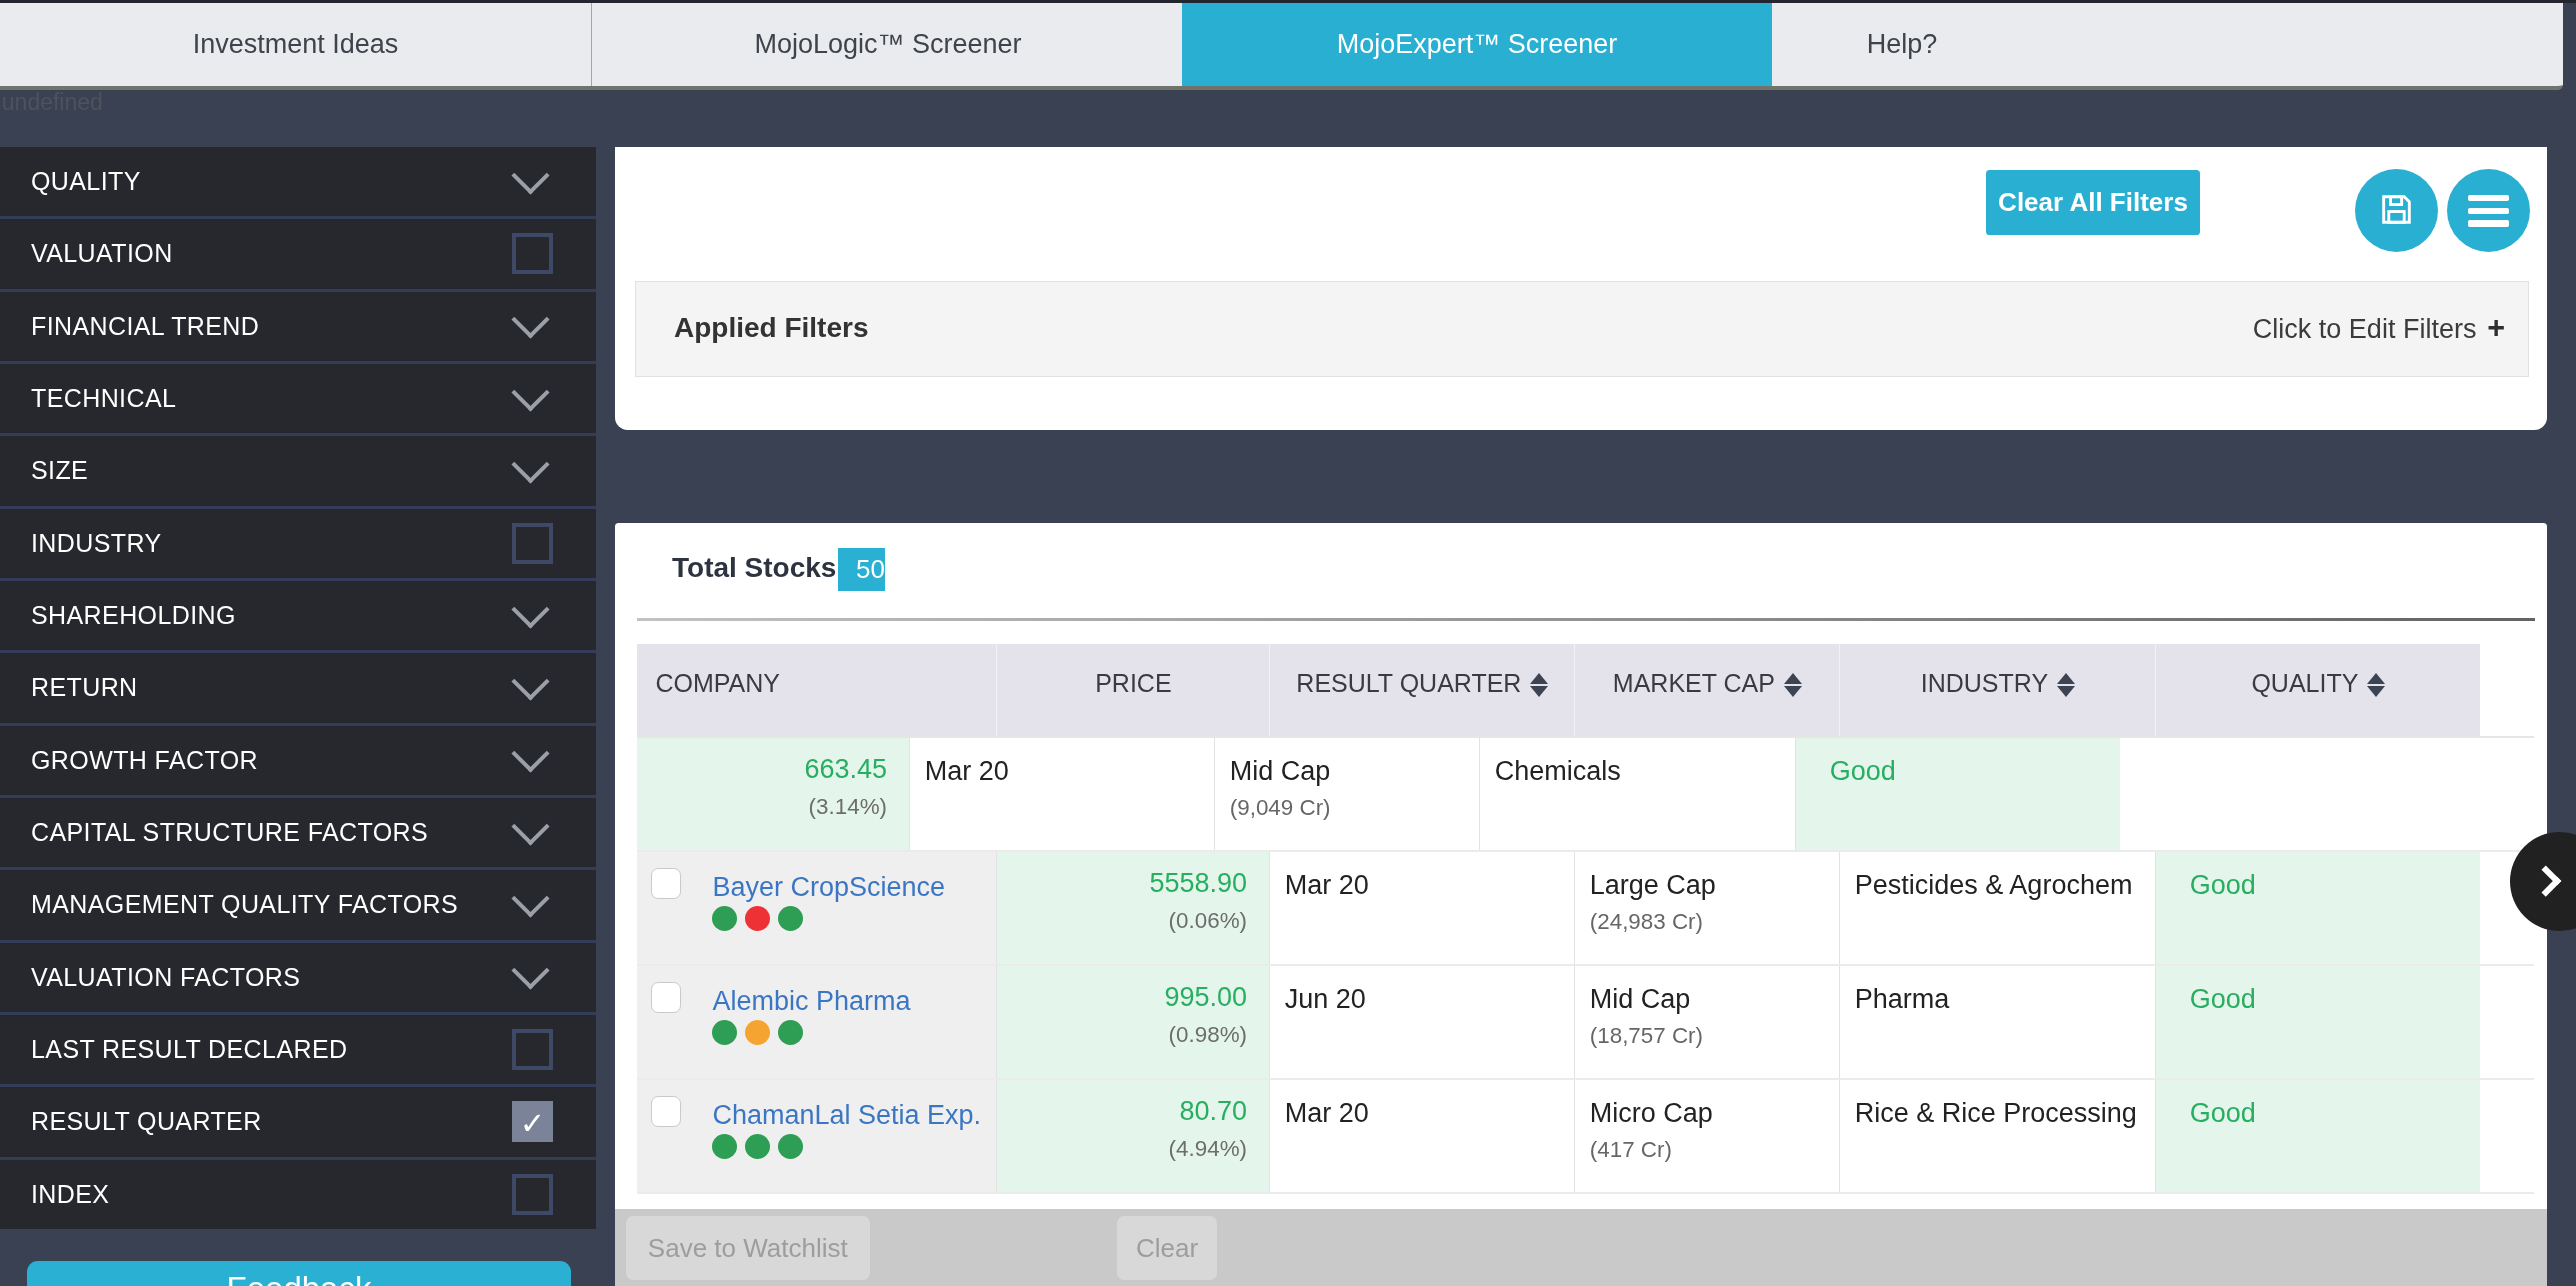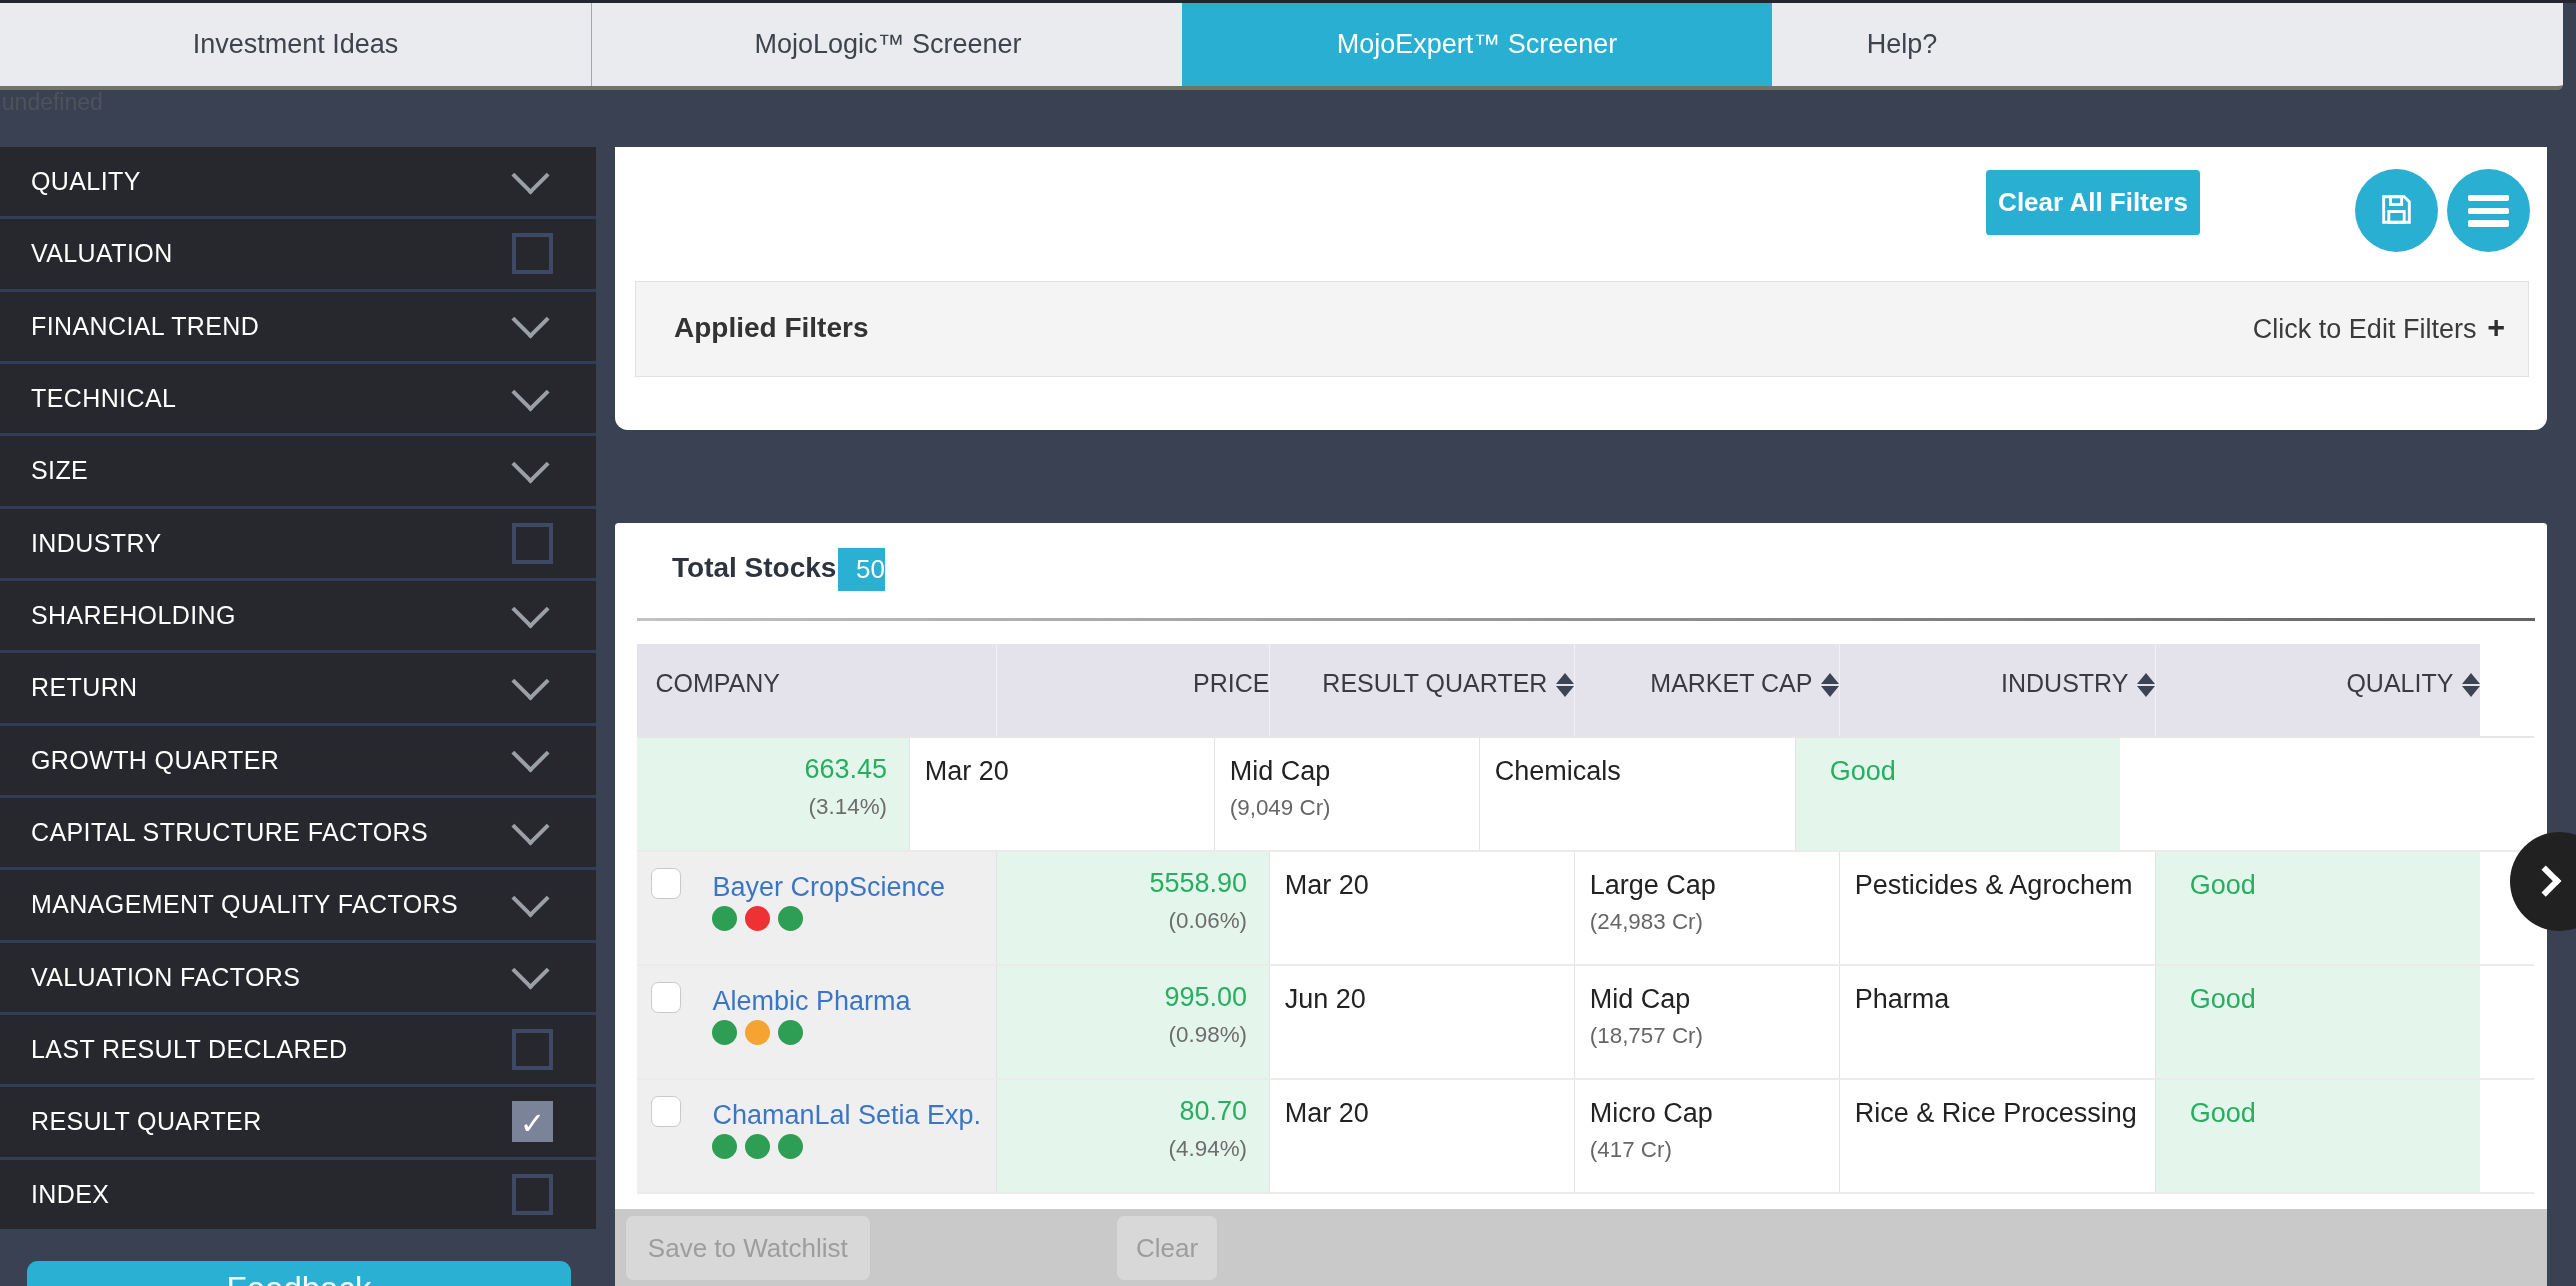--- a/index.html
+++ b/index.html
@@ -44,21 +44,21 @@
   .edit-filters .plus { font-weight:bold; font-size:30.5px; color:#2f2f2f; margin-left:10.8px; }
 
   
   .card2 { position:absolute; left:615px; top:520px; width:1932px; height:766px; background:#ffffff; border-radius:3.6px 3.6px 0 0; }
   .total-label { position:absolute; left:57px; top:29px; font-size:28px; font-weight:bold; color:#2d3440; }
   .total-badge { position:absolute; left:223px; top:25px; width:47px; height:43px; background:#29b0d2; color:#fff; font-size:26px; text-align:right; line-height:43px; }
   .hr-line { position:absolute; left:21.5px; top:95px; width:1898px; height:2.7px; background:linear-gradient(to right,#c2c2c2,#636363); }
 
   .table { position:absolute; left:22.4px; top:121px; width:1897px; }
   .thead { display:flex; height:94px; border-bottom:2.7px solid #e6e6e6; }
-  .th { background:#e4e3ec; border-right:1.8px solid #f2f2f6; padding-top:25px; font-size:25px; color:#3a3a42; display:flex; justify-content:flex-end; align-items:flex-start; gap:9px; cursor:pointer; }
+  .th { background:#e4e3ec; border-right:1.8px solid #f2f2f6; padding-top:25px; font-size:25px; color:#3a3a42; display:flex; justify-content:center; align-items:flex-start; gap:9px; cursor:pointer; }
   .th:last-child { border-right:none; }
   .th.left { justify-content:flex-start; padding-left:18px; cursor:default; }
   .sort-icon { display:inline-flex; flex-direction:column; gap:2.7px; margin-top:3.6px; }
   .sort-icon .up { width:0; height:0; border-left:9px solid transparent; border-right:9px solid transparent; border-bottom:11.7px solid #3c4454; }
   .sort-icon .down { width:0; height:0; border-left:9px solid transparent; border-right:9px solid transparent; border-top:11.7px solid #3c4454; }
 
   .col-company { width:360px; } .col-price { width:273px; } .col-quarter { width:305px; }
   .col-mcap { width:265px; } .col-industry { width:316px; } .col-quality { width:324px; }
 
   .trow { display:flex; height:114px; border-bottom:2.7px solid #ebebeb; }
@@ -128,21 +128,21 @@
     </div>
     <div class="sb-item">
       <span class="sb-label">SHAREHOLDING</span>
       <span class="sb-chevron"></span>
     </div>
     <div class="sb-item">
       <span class="sb-label">RETURN</span>
       <span class="sb-chevron"></span>
     </div>
     <div class="sb-item">
-      <span class="sb-label">GROWTH QUARTER</span>
+      <span class="sb-label">GROWTH FACTOR</span>
       <span class="sb-chevron"></span>
     </div>
     <div class="sb-item">
       <span class="sb-label">CAPITAL STRUCTURE FACTORS</span>
       <span class="sb-chevron"></span>
     </div>
     <div class="sb-item">
       <span class="sb-label">MANAGEMENT QUALITY FACTORS</span>
       <span class="sb-chevron"></span>
     </div>

